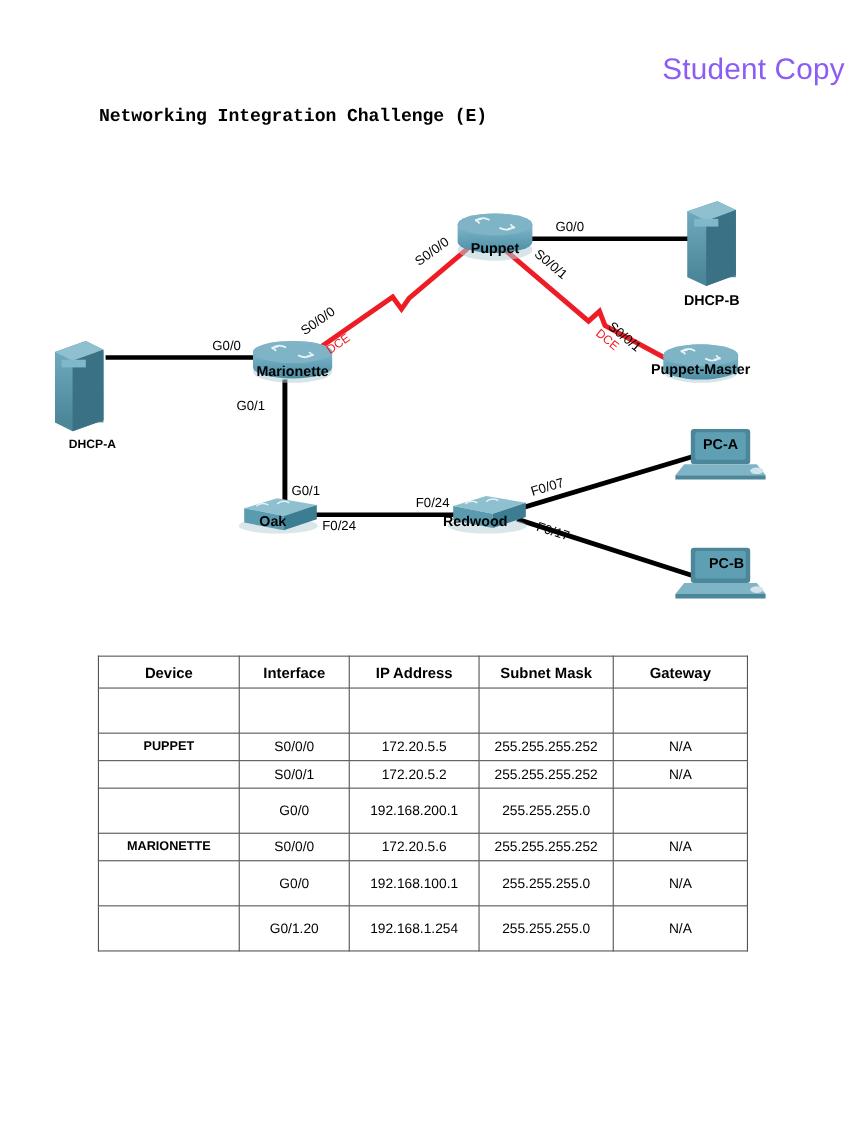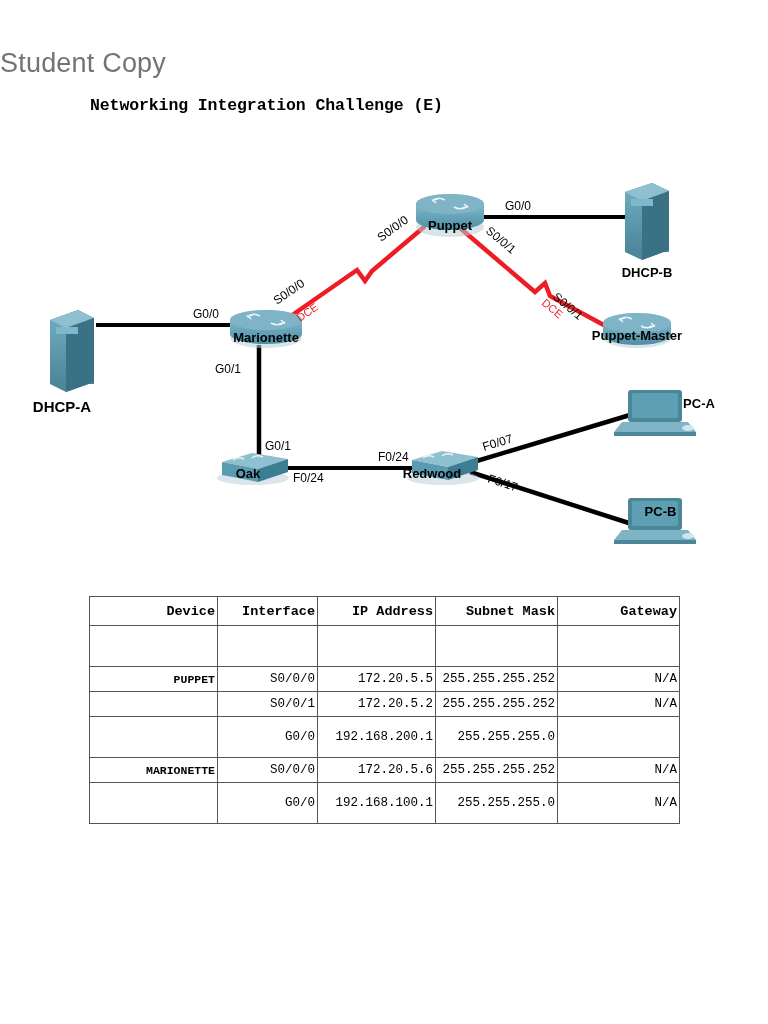--- a/index.html
+++ b/index.html
@@ -16,24 +16,24 @@
     color: #000000;
     overflow: hidden;
   }
 
   
   #doc-title {
     position: absolute;
     top: 48px;
     left: 0;
     width: 768px;
-    text-align: left;
+    text-align: right;
     font-size: 27px;
     font-weight: 400;
-    color: #737373;
+    color: #8b5cf6;
     letter-spacing: 0.2px;
   }
   #doc-subtitle {
     position: absolute;
     top: 96px;
     left: 90px;
     font-size: 16.5px;
     font-weight: bold;
     letter-spacing: -0.1px;
     font-family: Liberation Mono, monospace;
@@ -71,24 +71,24 @@
     top: 596px;
     left: 89px;
     width: 590px;
     border-collapse: collapse;
     table-layout: fixed;
   }
   #addr-table td, #addr-table th {
     border: 1px solid #555555;
     height: 24px;
     font-size: 12.5px;
-    text-align: right;
+    text-align: center;
     vertical-align: middle;
     padding: 0 2px;
-    font-family: Liberation Mono, monospace;
+    font-family: Liberation Sans, sans-serif;
   }
   #addr-table thead th {
     font-weight: bold;
     font-size: 13.5px;
     height: 28px;
   }
   #addr-table td.device {
     font-weight: bold;
     font-size: 11.5px;
   }
@@ -238,29 +238,29 @@
     <text x="552" y="128" transform="rotate(40 552 128)" font-family="Liberation Sans, sans-serif" font-size="12" fill="#000">S0/0/1</text>
     <text x="541" y="134" transform="rotate(40 541 134)" font-family="Liberation Sans, sans-serif" font-size="11" fill="#ee1c25">DCE</text>
   </svg>
 
   <div class="node-label" style="left:400px; top:48px; width:100px; font-size:13px;">Puppet</div>
 
   <div class="node-label" style="left:557px; top:158px; width:160px; font-size:13px;">Puppet-Master</div>
 
   <div class="node-label" style="left:196px; top:160px; width:140px; font-size:13px;">Marionette</div>
 
-  <div class="node-label" style="left:12px; top:228px; width:100px; font-size:15px;">DHCP-A</div>
+  <div class="node-label" style="left:34px; top:228px; width:100px; font-size:11px;">DHCP-A</div>
 
   <div class="node-label" style="left:597px; top:95px; width:100px; font-size:13px;">DHCP-B</div>
 
   <div class="node-label" style="left:208px; top:296px; width:80px; font-size:13px;">Oak</div>
 
   <div class="node-label" style="left:377px; top:296px; width:110px; font-size:13px;">Redwood</div>
 
-  <div class="node-label" style="left:628px; top:226px; width:54px; font-size:13px;margin-left:44px;">PC-A</div>
+  <div class="node-label" style="left:628px; top:226px; width:54px; font-size:13px;">PC-A</div>
 
   <div class="node-label" style="left:628px; top:334px; width:65px; font-size:13px;">PC-B</div>
 </div>
 
 <table id="addr-table">
   <colgroup>
     <col class="col-device">
       <col class="col-intf">
       <col class="col-ip">
     <col class="col-mask">
@@ -311,14 +311,21 @@
       <td>255.255.255.252</td>
       <td>N/A</td>
     </tr>
     <tr class="tall">
       <td class="device"></td>
       <td>G0/0</td>
       <td>192.168.100.1</td>
       <td>255.255.255.0</td>
       <td>N/A</td>
     </tr>
+    <tr class="tall">
+      <td class="device"></td>
+      <td>G0/1.20</td>
+      <td>192.168.1.254</td>
+      <td>255.255.255.0</td>
+      <td>N/A</td>
+    </tr>
   </tbody>
 </table>
 
 </body></html>

